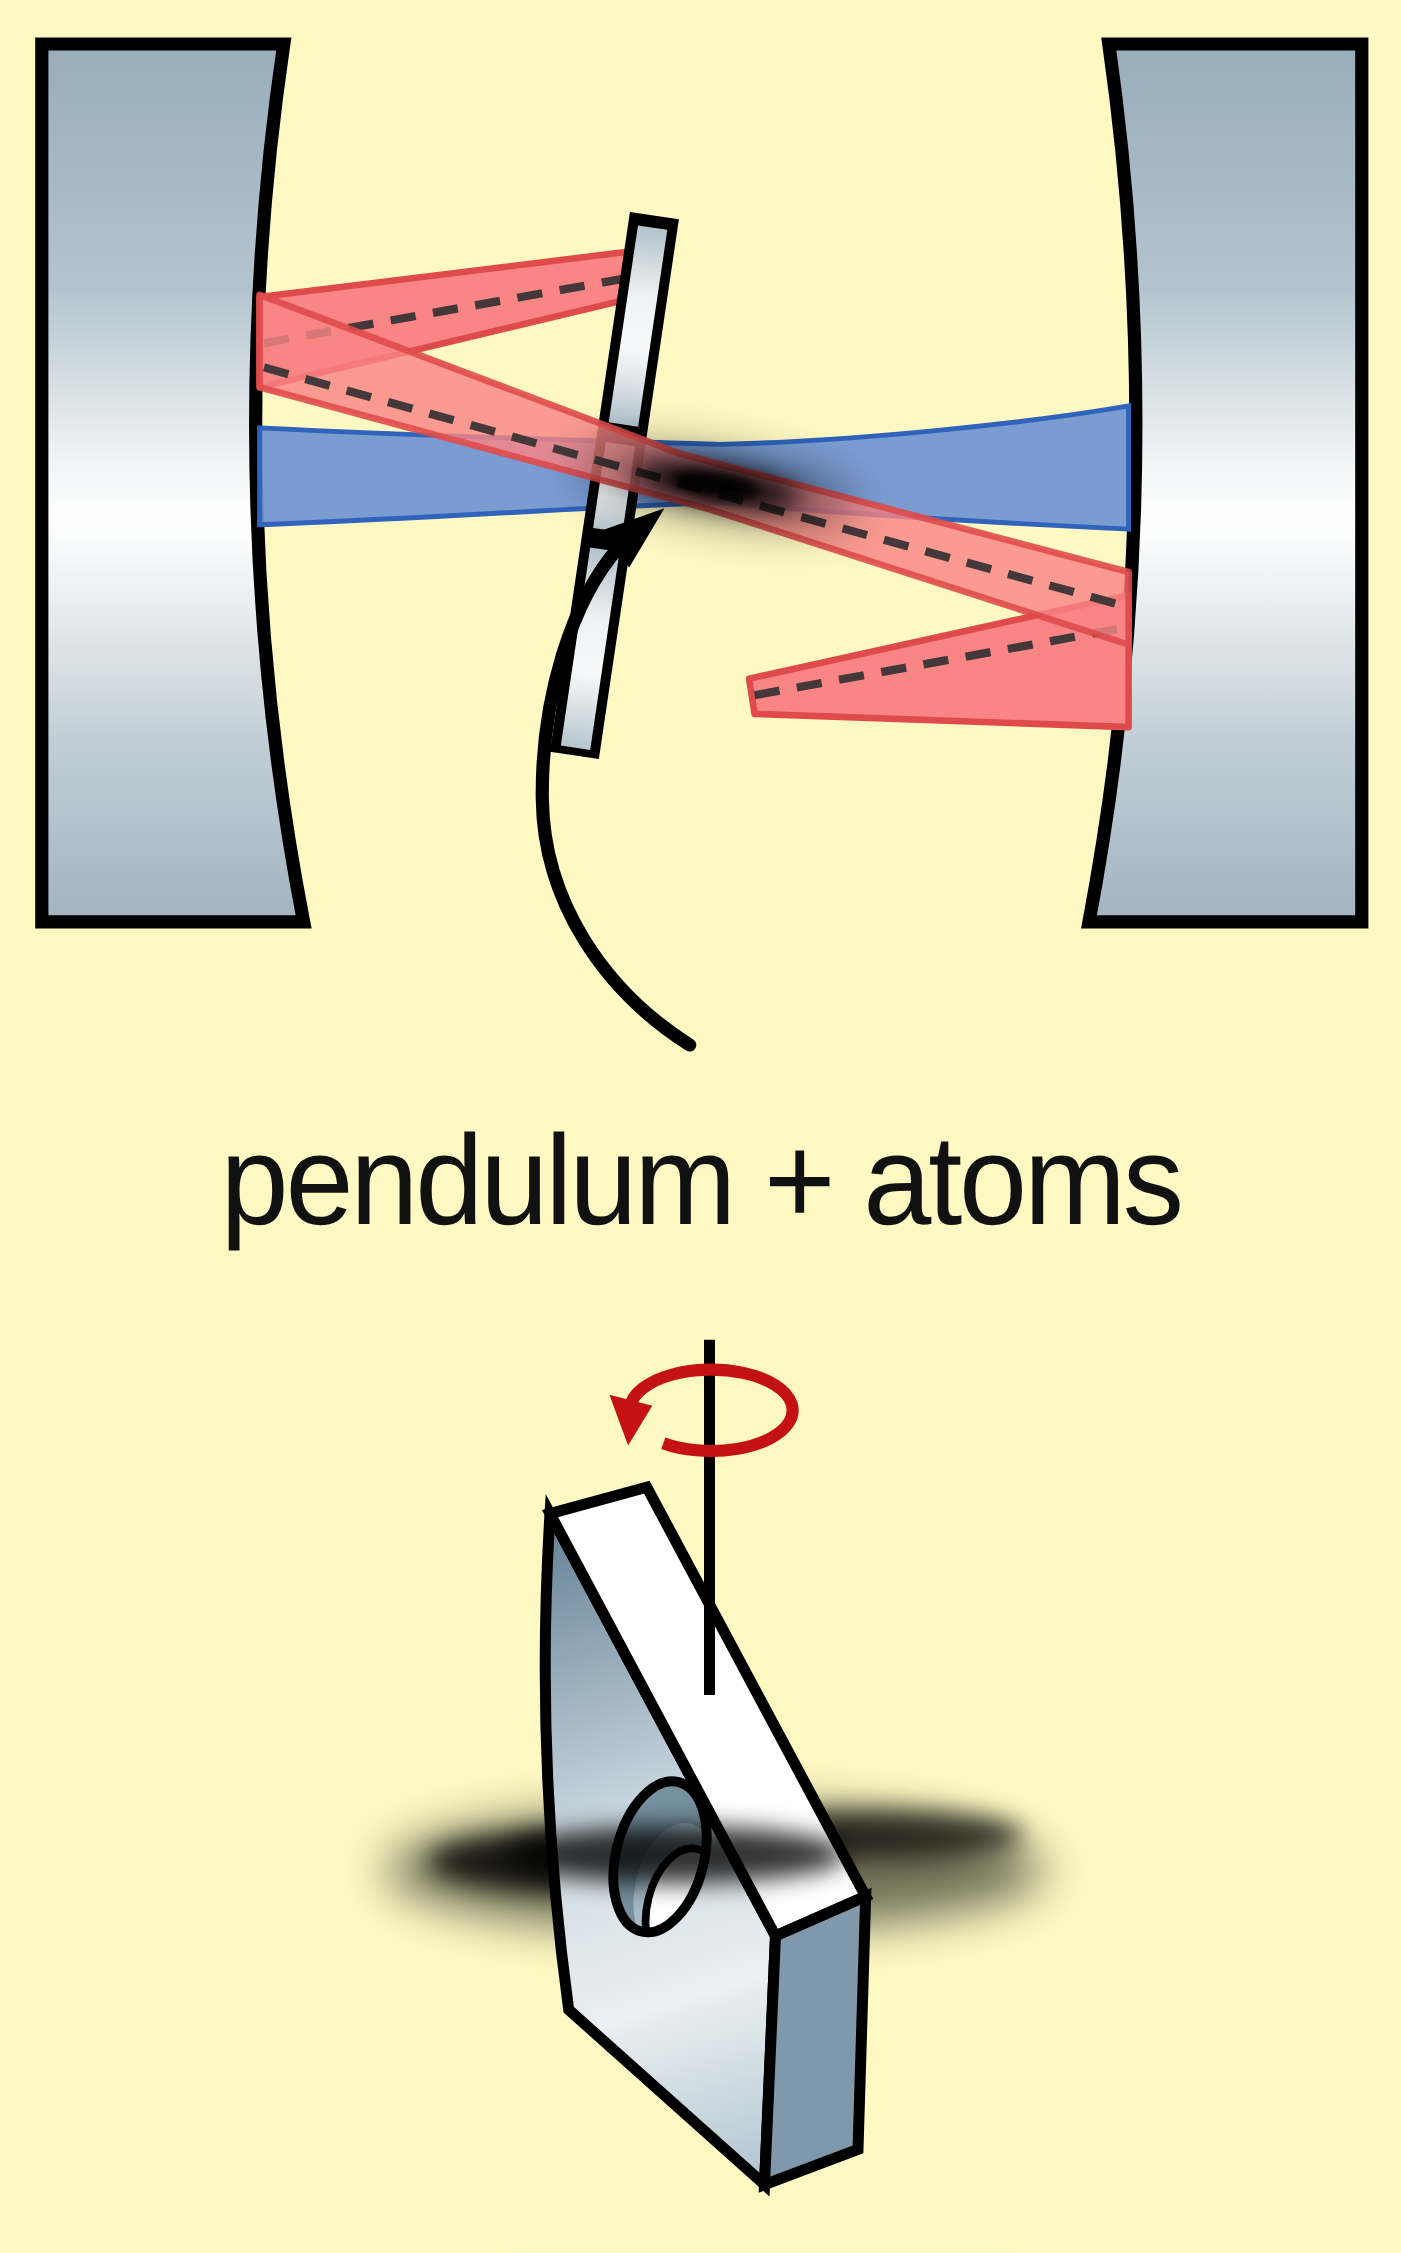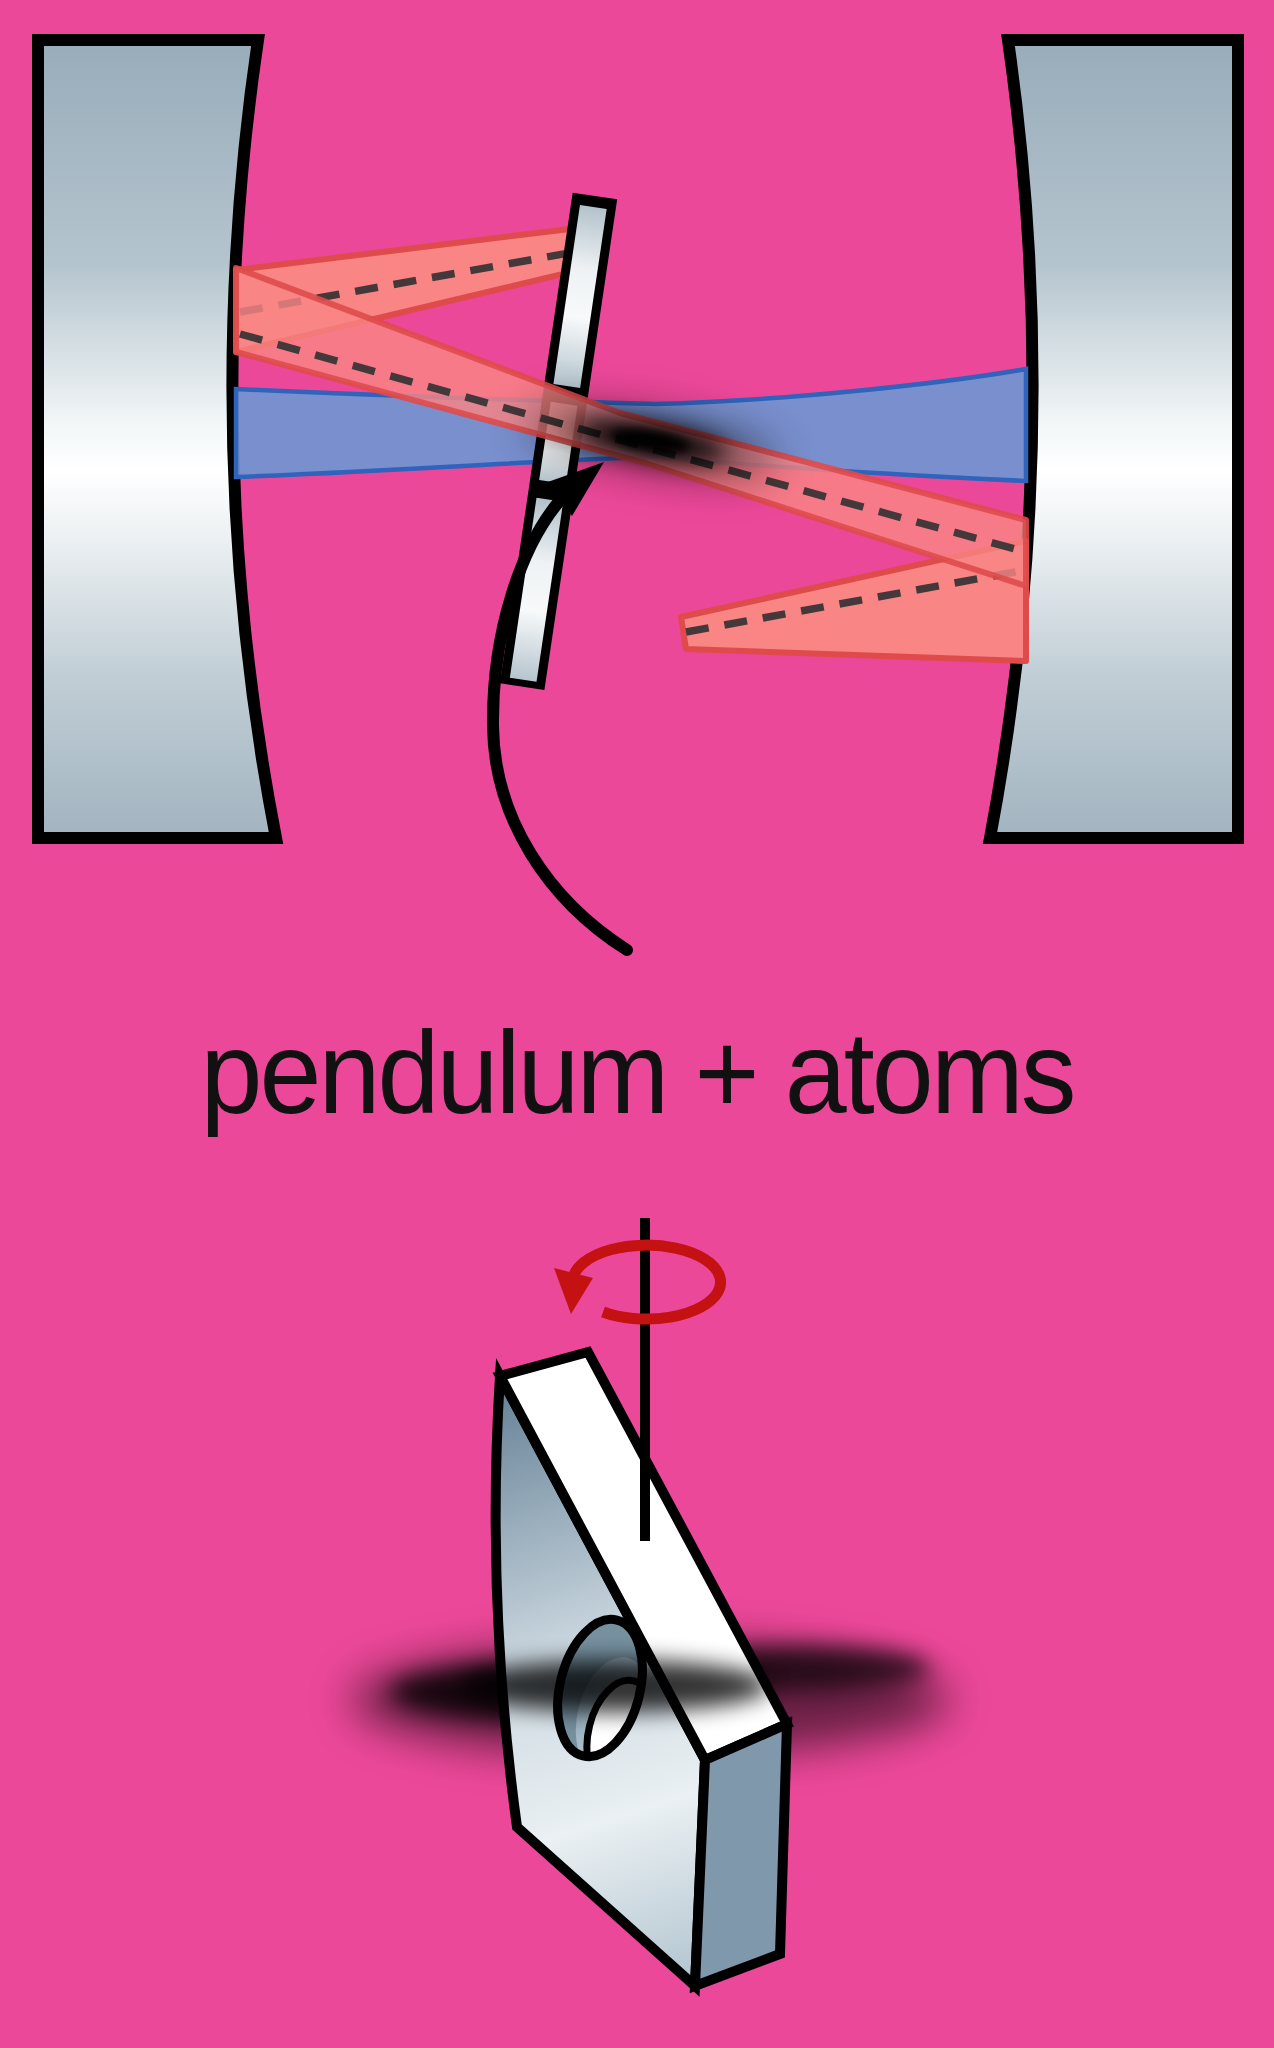--- a/index.html
+++ b/index.html
@@ -1,16 +1,16 @@
 <!DOCTYPE html>
 <html><head>
 <meta charset="utf-8">
 <style>
   html,body{margin:0;padding:0;background:#ffffff;}
-  .canvas{position:relative;width:1274px;height:2048px;background:#ec4899;overflow:hidden;
+  .canvas{position:relative;width:1274px;height:2048px;background:#fef9c3;overflow:hidden;
           font-family:"Liberation Sans", sans-serif;}
   .canvas svg{position:absolute;left:0;top:0;}
   .caption{position:absolute;left:0;top:998px;width:1274px;height:150px;
            display:flex;align-items:center;justify-content:center;
            font-size:116px;font-weight:400;letter-spacing:-3px;color:#111111;
            transform:scaleX(0.96);white-space:nowrap;}
 </style>
 </head>
 <body>
 

